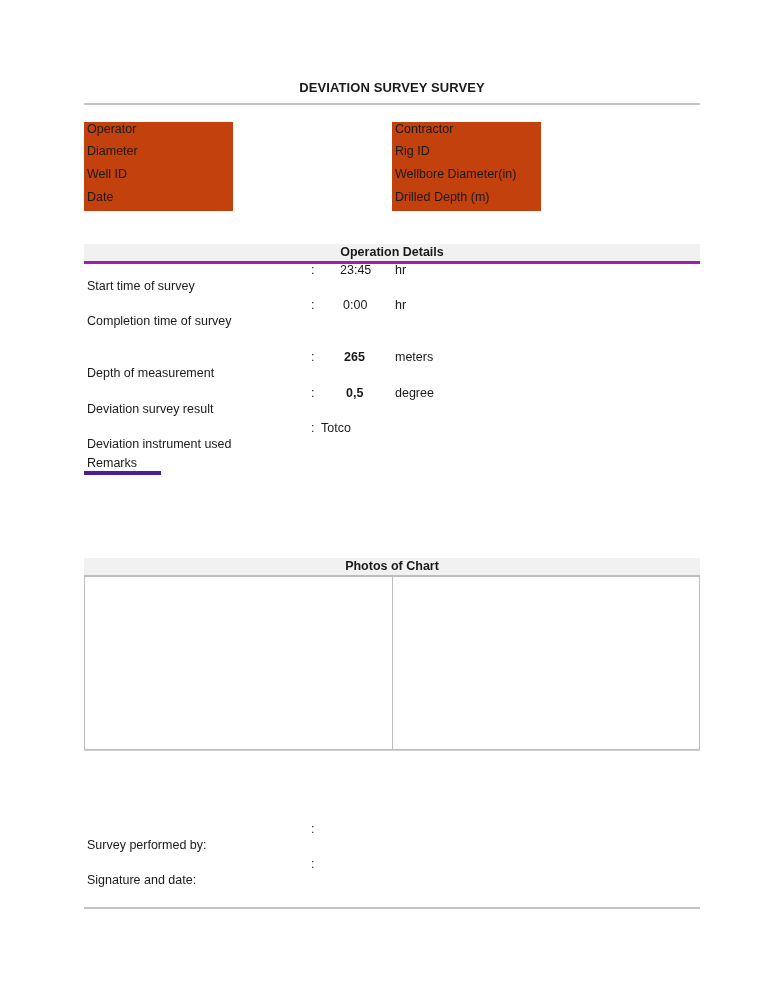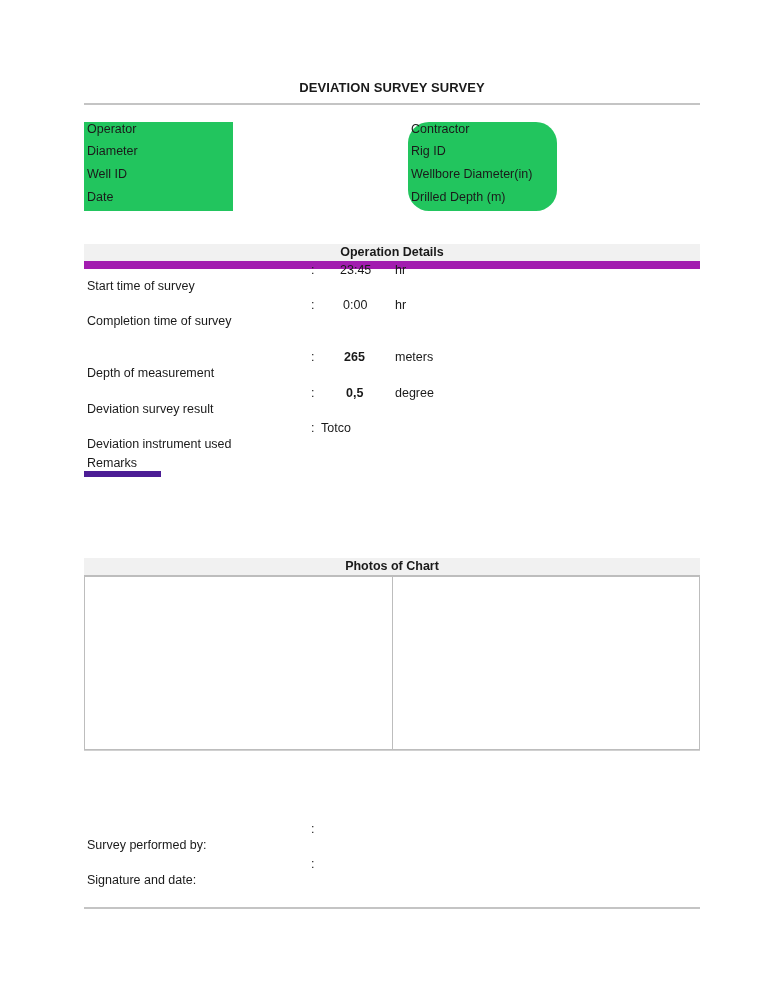--- a/index.html
+++ b/index.html
@@ -9,54 +9,54 @@
     color: #1a1a1a; font-size: 12.5px;
   }
   .abs { position: absolute; }
   .title {
     left: 84px; width: 616px; top: 80px; text-align: center;
     font-weight: bold; font-size: 13px; letter-spacing: 0.1px;
   }
   .rule {
     left: 84px; width: 616px; height: 2px; background: #c4c4c4;
   }
-  .shade { background: #22c55e; }
+  .shade { background: #c2410c; }
   .info-block { top: 122px; height: 89px; width: 149px; }
   .info-block .lbl { position: absolute; left: 3px; white-space: nowrap; }
   .section-head {
     left: 84px; width: 616px; height: 17px; background: #f1f1f1;
     text-align: center; font-weight: bold; font-size: 12.5px; line-height: 17px;
-    border-bottom: 8px solid #a21caf;
+    border-bottom: 3px solid #a21caf;
   }
   .row-lbl { left: 87px; white-space: nowrap; margin-top: 16px; }
   .colon { left: 311px; }
   .val { white-space: nowrap; }
   .bold { font-weight: bold; }
   .remarks {
     left: 84px; top: 456px; width: 74px; padding-left: 3px;
-    border-bottom: 6px solid #4c1d95; line-height: 15px;
+    border-bottom: 4px solid #4c1d95; line-height: 15px;
   }
   .photo-box {
     top: 576px; height: 174px; border: 1px solid #bdbdbd; box-sizing: border-box;
     box-shadow: 0 1px 0 #d0d0d0;
   }
 </style>
 </head>
 <body>
 
 <div class="abs title">DEVIATION SURVEY SURVEY</div>
 <div class="abs rule" style="top:103px;"></div>
 
 <div class="abs shade info-block" style="left:84px;">
   <span class="lbl" style="top:0px;">Operator</span>
   <span class="lbl" style="top:22px;">Diameter</span>
   <span class="lbl" style="top:45px;">Well ID</span>
   <span class="lbl" style="top:68px;">Date</span>
 </div>
-<div class="abs shade info-block" style="left:408px;border-radius:21px;">
+<div class="abs shade info-block" style="left:392px;">
   <span class="lbl" style="top:0px;">Contractor</span>
   <span class="lbl" style="top:22px;">Rig ID</span>
   <span class="lbl" style="top:45px;">Wellbore Diameter(in)</span>
   <span class="lbl" style="top:68px;">Drilled Depth (m)</span>
 </div>
 
 <div class="abs section-head" style="top:244px;">Operation Details</div>
 
 <div class="abs row-lbl" style="top:263px;">Start time of survey</div>
 <div class="abs colon" style="top:263px;">:</div>

